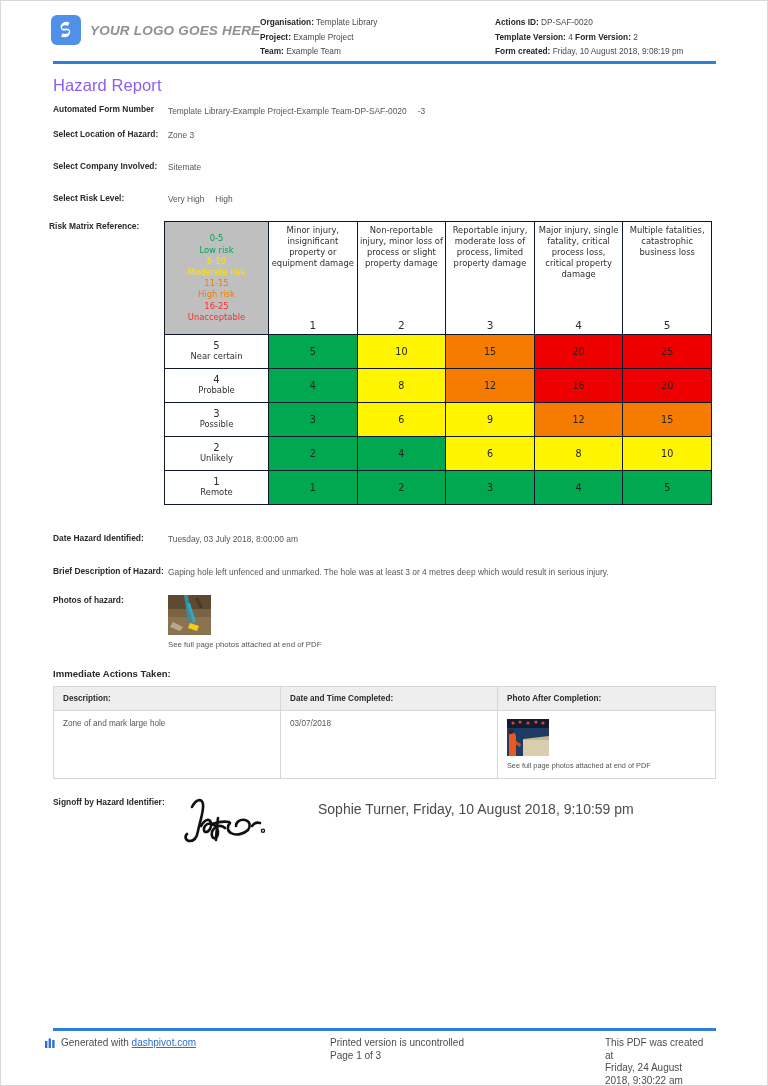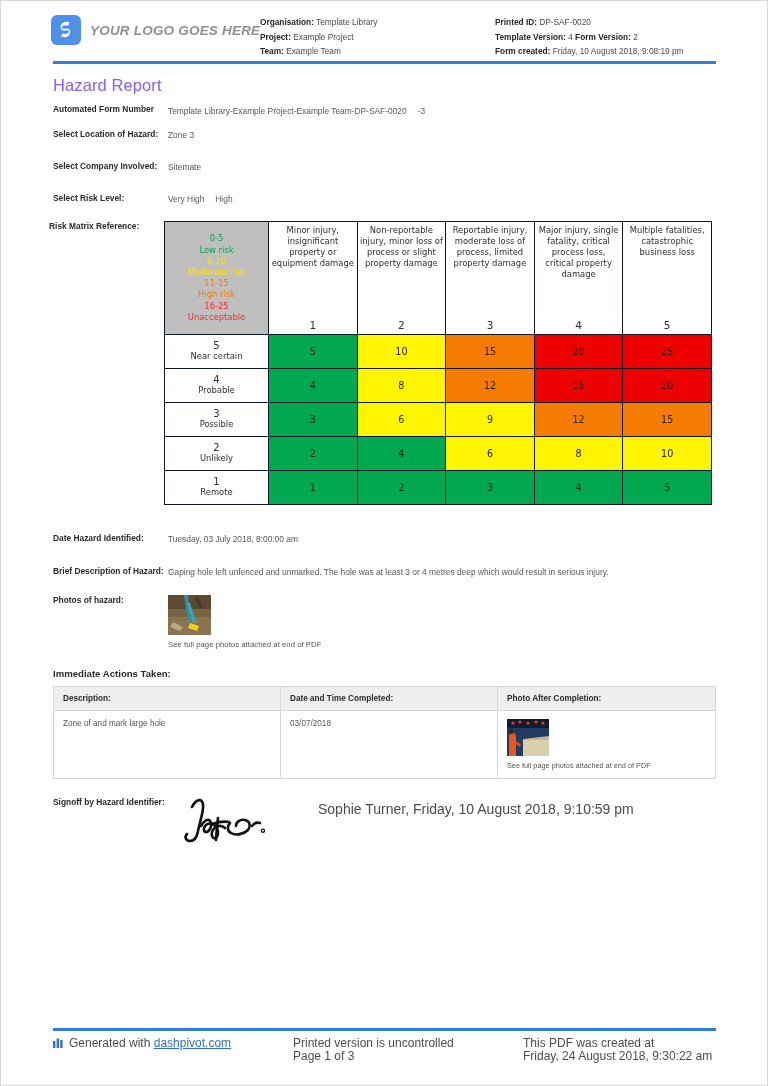--- a/index.html
+++ b/index.html
@@ -237,26 +237,27 @@
 
   
   .footer-rule {
     position: absolute;
     left: 52px; top: 1027px;
     width: 663px; height: 2.5px;
     background: #2f7fd8;
   }
   .footer {
     position: absolute;
-    left: 52px; top: 1036px;
+    left: 44px; top: 1036px;
     width: 663px;
     display: flex;
-    font-size: 12px;
+    font-size: 10px;
     color: #4d4d4d;
     line-height: 12.5px;
+    gap: 45px;
   }
   .footer .f1 { flex: 0 0 240px; display: flex; align-items: flex-start; }
   .footer .f2 { flex: 0 0 230px; }
   .footer .f3 { flex: 1 1 auto; }
   .bars { margin-right: 5px; margin-top: 1px; flex: 0 0 11px; }
   .footer a, .footer .link {
     color: #2f6fd0;
     text-decoration: underline;
   }
 </style>
@@ -288,21 +289,21 @@
         <span>Example Project</span>
       </div>
       <div class="meta-row">
         <b>Team:</b>
         <span>Example Team</span>
       </div>
     </div>
 
     <div class="meta-col c2">
       <div class="meta-row">
-        <b>Printed ID:</b>
+        <b>Actions ID:</b>
         <span>DP-SAF-0020</span>
       </div>
       <div class="meta-row">
         <b>Template Version:</b>
         <span>4</span>
         <b>Form Version:</b>
         <span>2</span>
       </div>
       <div class="meta-row">
         <b>Form created:</b>

